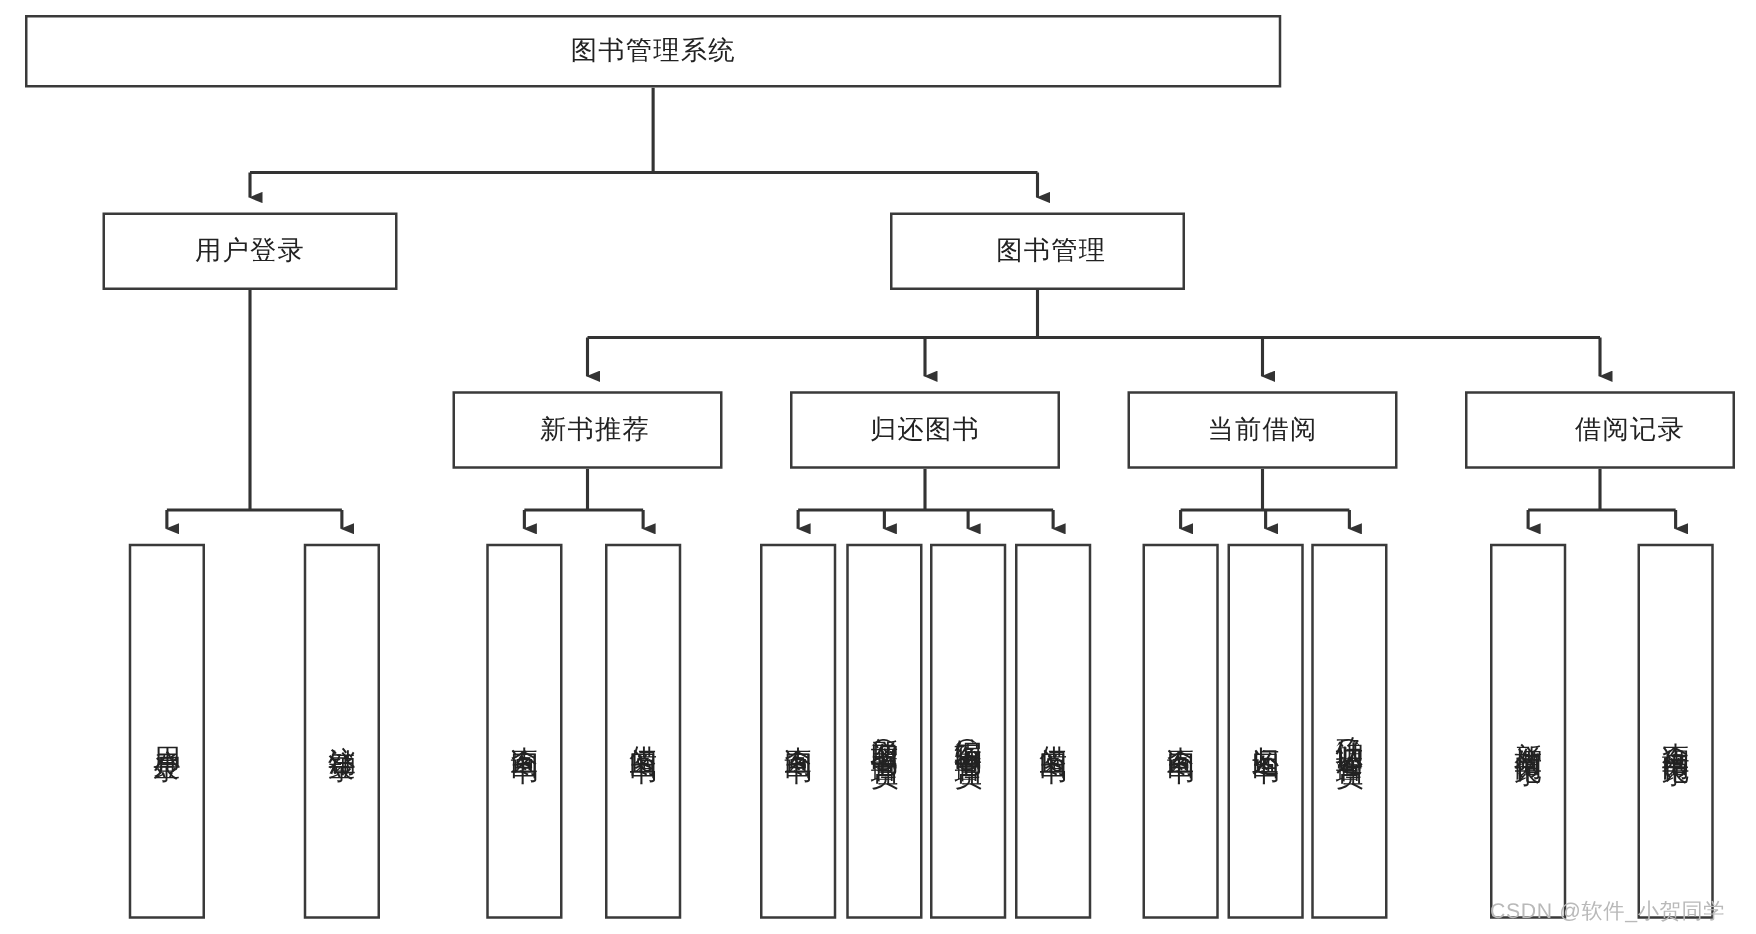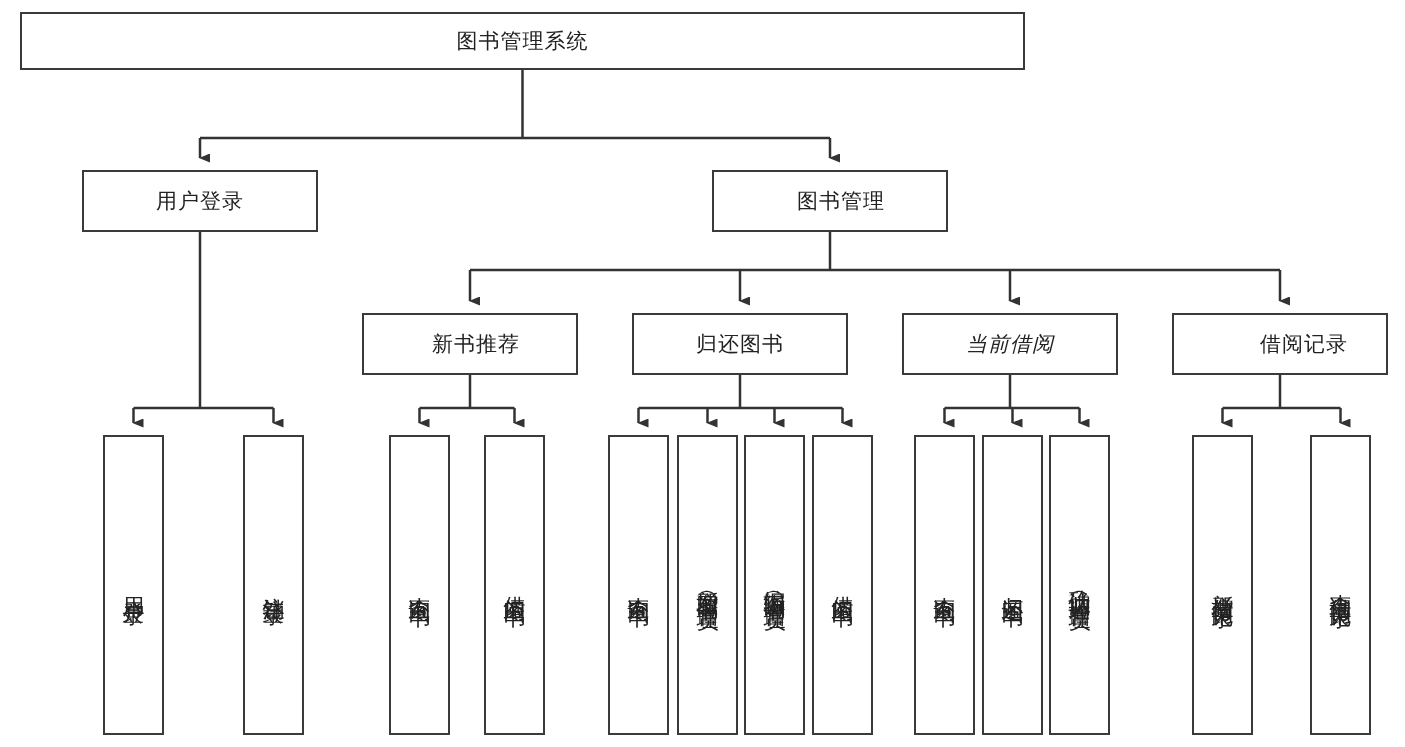--- a/index.html
+++ b/index.html
@@ -80,21 +80,21 @@
       </div>
       <div class="node" style="left: 712px; top: 170px; width: 236px; height: 62px; padding-left: 22px;">
         <span class="node-label">图书管理</span>
       </div>
       <div class="node" style="left: 362px; top: 313px; width: 216px; height: 62px; padding-left: 12px;">
         <span class="node-label">新书推荐</span>
       </div>
       <div class="node" style="left: 632px; top: 313px; width: 216px; height: 62px;">
         <span class="node-label">归还图书</span>
       </div>
-      <div class="node" style="left: 902px; top: 313px; width: 216px; height: 62px; font-style: italic;">
+      <div class="node" style="left: 902px; top: 313px; width: 216px; height: 62px;">
         <span class="node-label">当前借阅</span>
       </div>
       <div class="node" style="left: 1172px; top: 313px; width: 216px; height: 62px; padding-left: 48px;">
         <span class="node-label">借阅记录</span>
       </div>
       <div class="node leaf" style="left: 103px; top: 435px; width: 61px; height: 300px;">
         <span class="node-label">用户登录</span>
       </div>
       <div class="node leaf" style="left: 243px; top: 435px; width: 61px; height: 300px;">
         <span class="node-label">注销登录</span>
@@ -126,13 +126,14 @@
       <div class="node leaf" style="left: 1049px; top: 435px; width: 61px; height: 300px;">
         <span class="node-label">确认归还（管理员）</span>
       </div>
       <div class="node leaf" style="left: 1192px; top: 435px; width: 61px; height: 300px;">
         <span class="node-label">新增借阅记录</span>
       </div>
       <div class="node leaf" style="left: 1310px; top: 435px; width: 61px; height: 300px;">
         <span class="node-label">查询借阅记录</span>
       </div>
     </div>
+  <div class="watermark" style="left: 1192px; top: 717px;">CSDN @软件_小贺同学</div>
 </div>
 
 </body></html>

